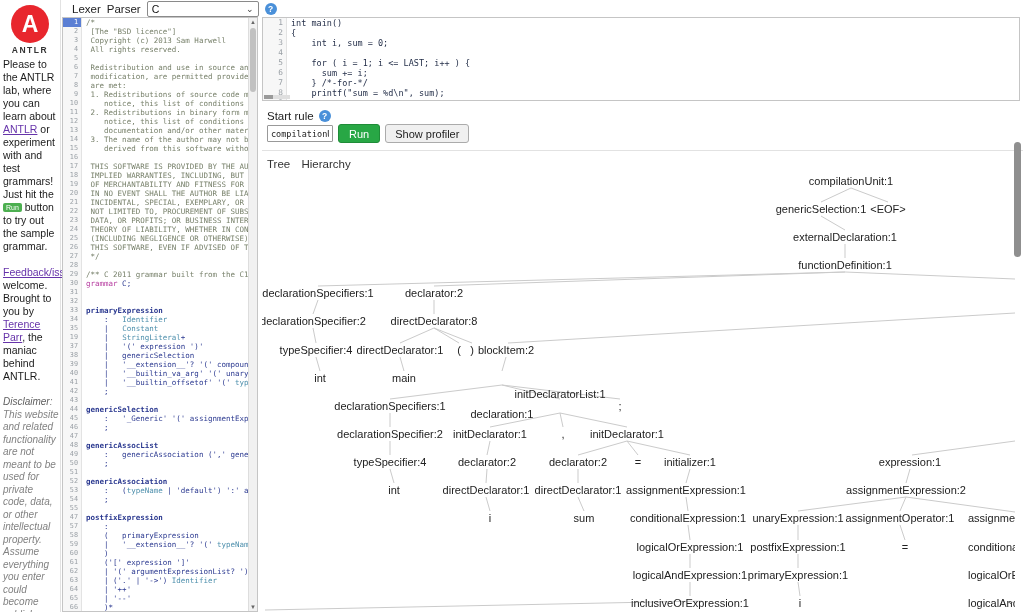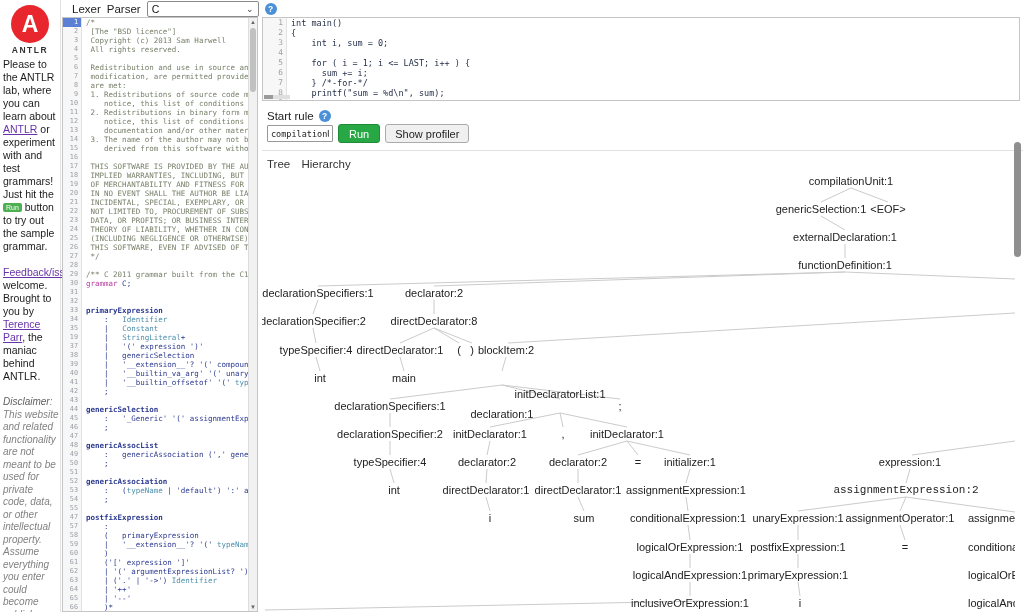--- a/index.html
+++ b/index.html
@@ -298,21 +298,21 @@
       <div class="tnode" style="left: 128px; top: 312px;">typeSpecifier:4</div>
       <div class="tnode" style="left: 225px; top: 312px;">declarator:2</div>
       <div class="tnode" style="left: 316px; top: 312px;">declarator:2</div>
       <div class="tnode" style="left: 376px; top: 312px;">=</div>
       <div class="tnode" style="left: 428px; top: 312px;">initializer:1</div>
       <div class="tnode" style="left: 648px; top: 312px;">expression:1</div>
       <div class="tnode" style="left: 132px; top: 340px;">int</div>
       <div class="tnode" style="left: 224px; top: 340px;">directDeclarator:1</div>
       <div class="tnode" style="left: 316px; top: 340px;">directDeclarator:1</div>
       <div class="tnode" style="left: 424px; top: 340px;">assignmentExpression:1</div>
-      <div class="tnode" style="left: 644px; top: 340px; font-family: Liberation Mono, monospace;">assignmentExpression:2</div>
+      <div class="tnode" style="left: 644px; top: 340px;">assignmentExpression:2</div>
       <div class="tnode" style="left: 228px; top: 368px;">i</div>
       <div class="tnode" style="left: 322px; top: 368px;">sum</div>
       <div class="tnode" style="left: 426px; top: 368px;">conditionalExpression:1</div>
       <div class="tnode" style="left: 536px; top: 368px;">unaryExpression:1</div>
       <div class="tnode" style="left: 638px; top: 368px;">assignmentOperator:1</div>
       <div class="tnode left" style="left: 706px; top: 368px;">assignmentExpression:1</div>
       <div class="tnode" style="left: 428px; top: 397px;">logicalOrExpression:1</div>
       <div class="tnode" style="left: 536px; top: 397px;">postfixExpression:1</div>
       <div class="tnode" style="left: 643px; top: 397px;">=</div>
       <div class="tnode left" style="left: 706px; top: 397px;">conditionalExpression:1</div>

